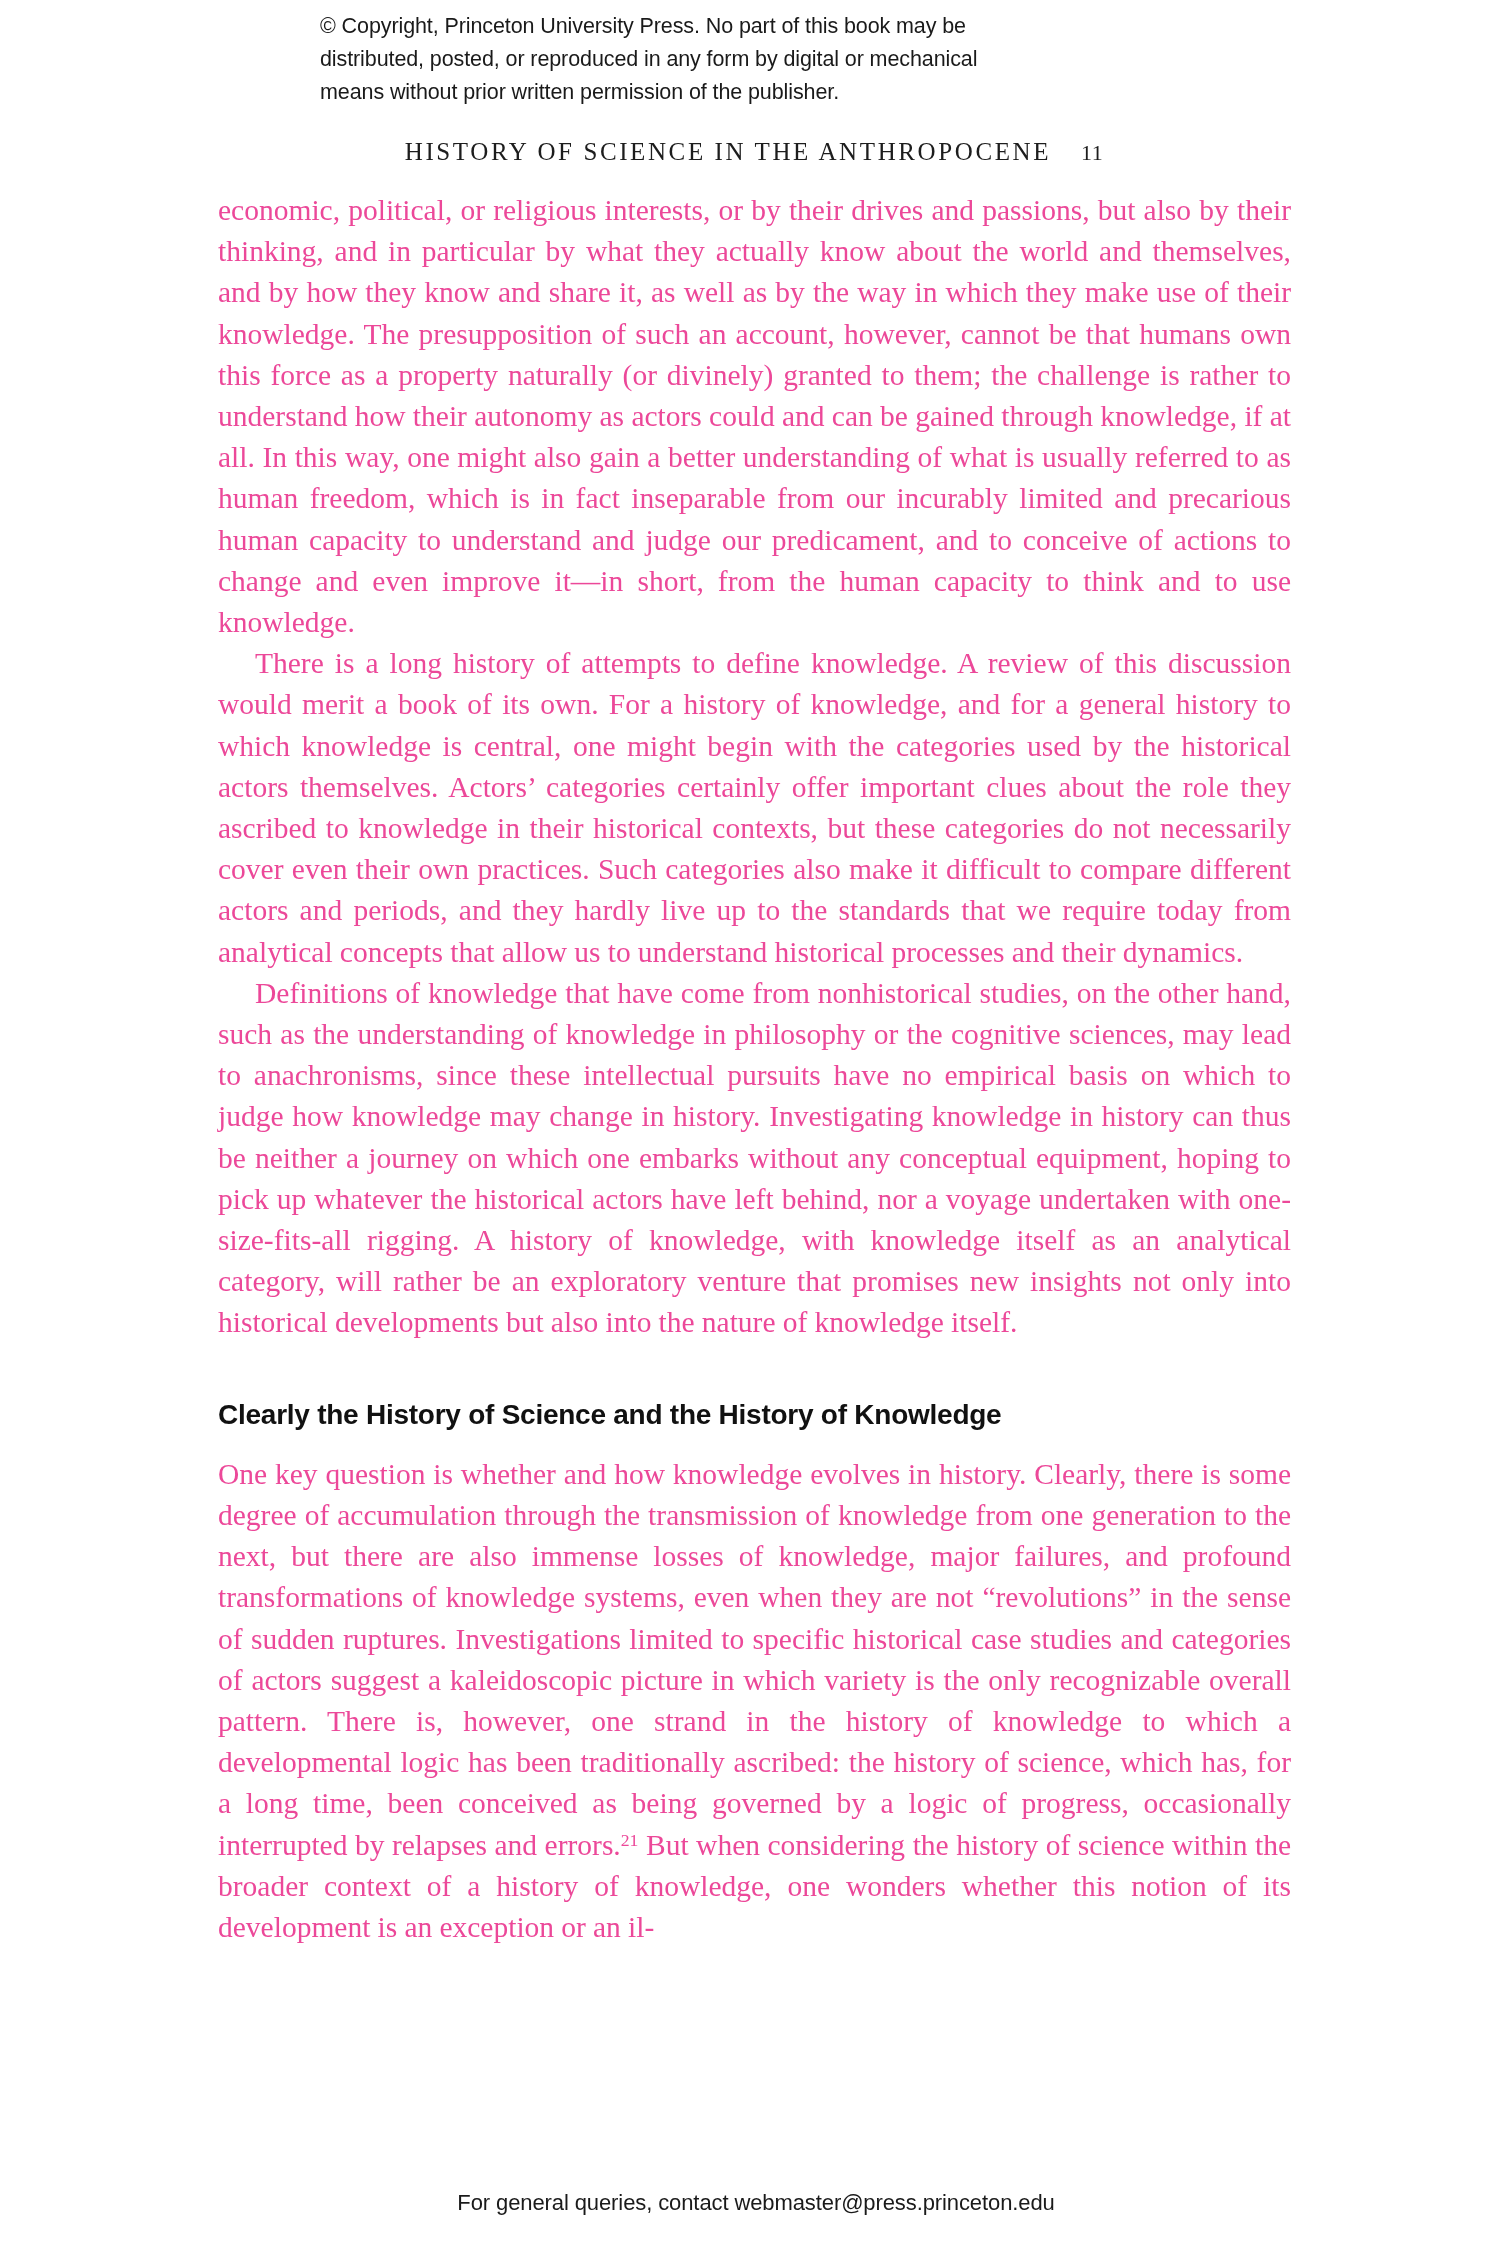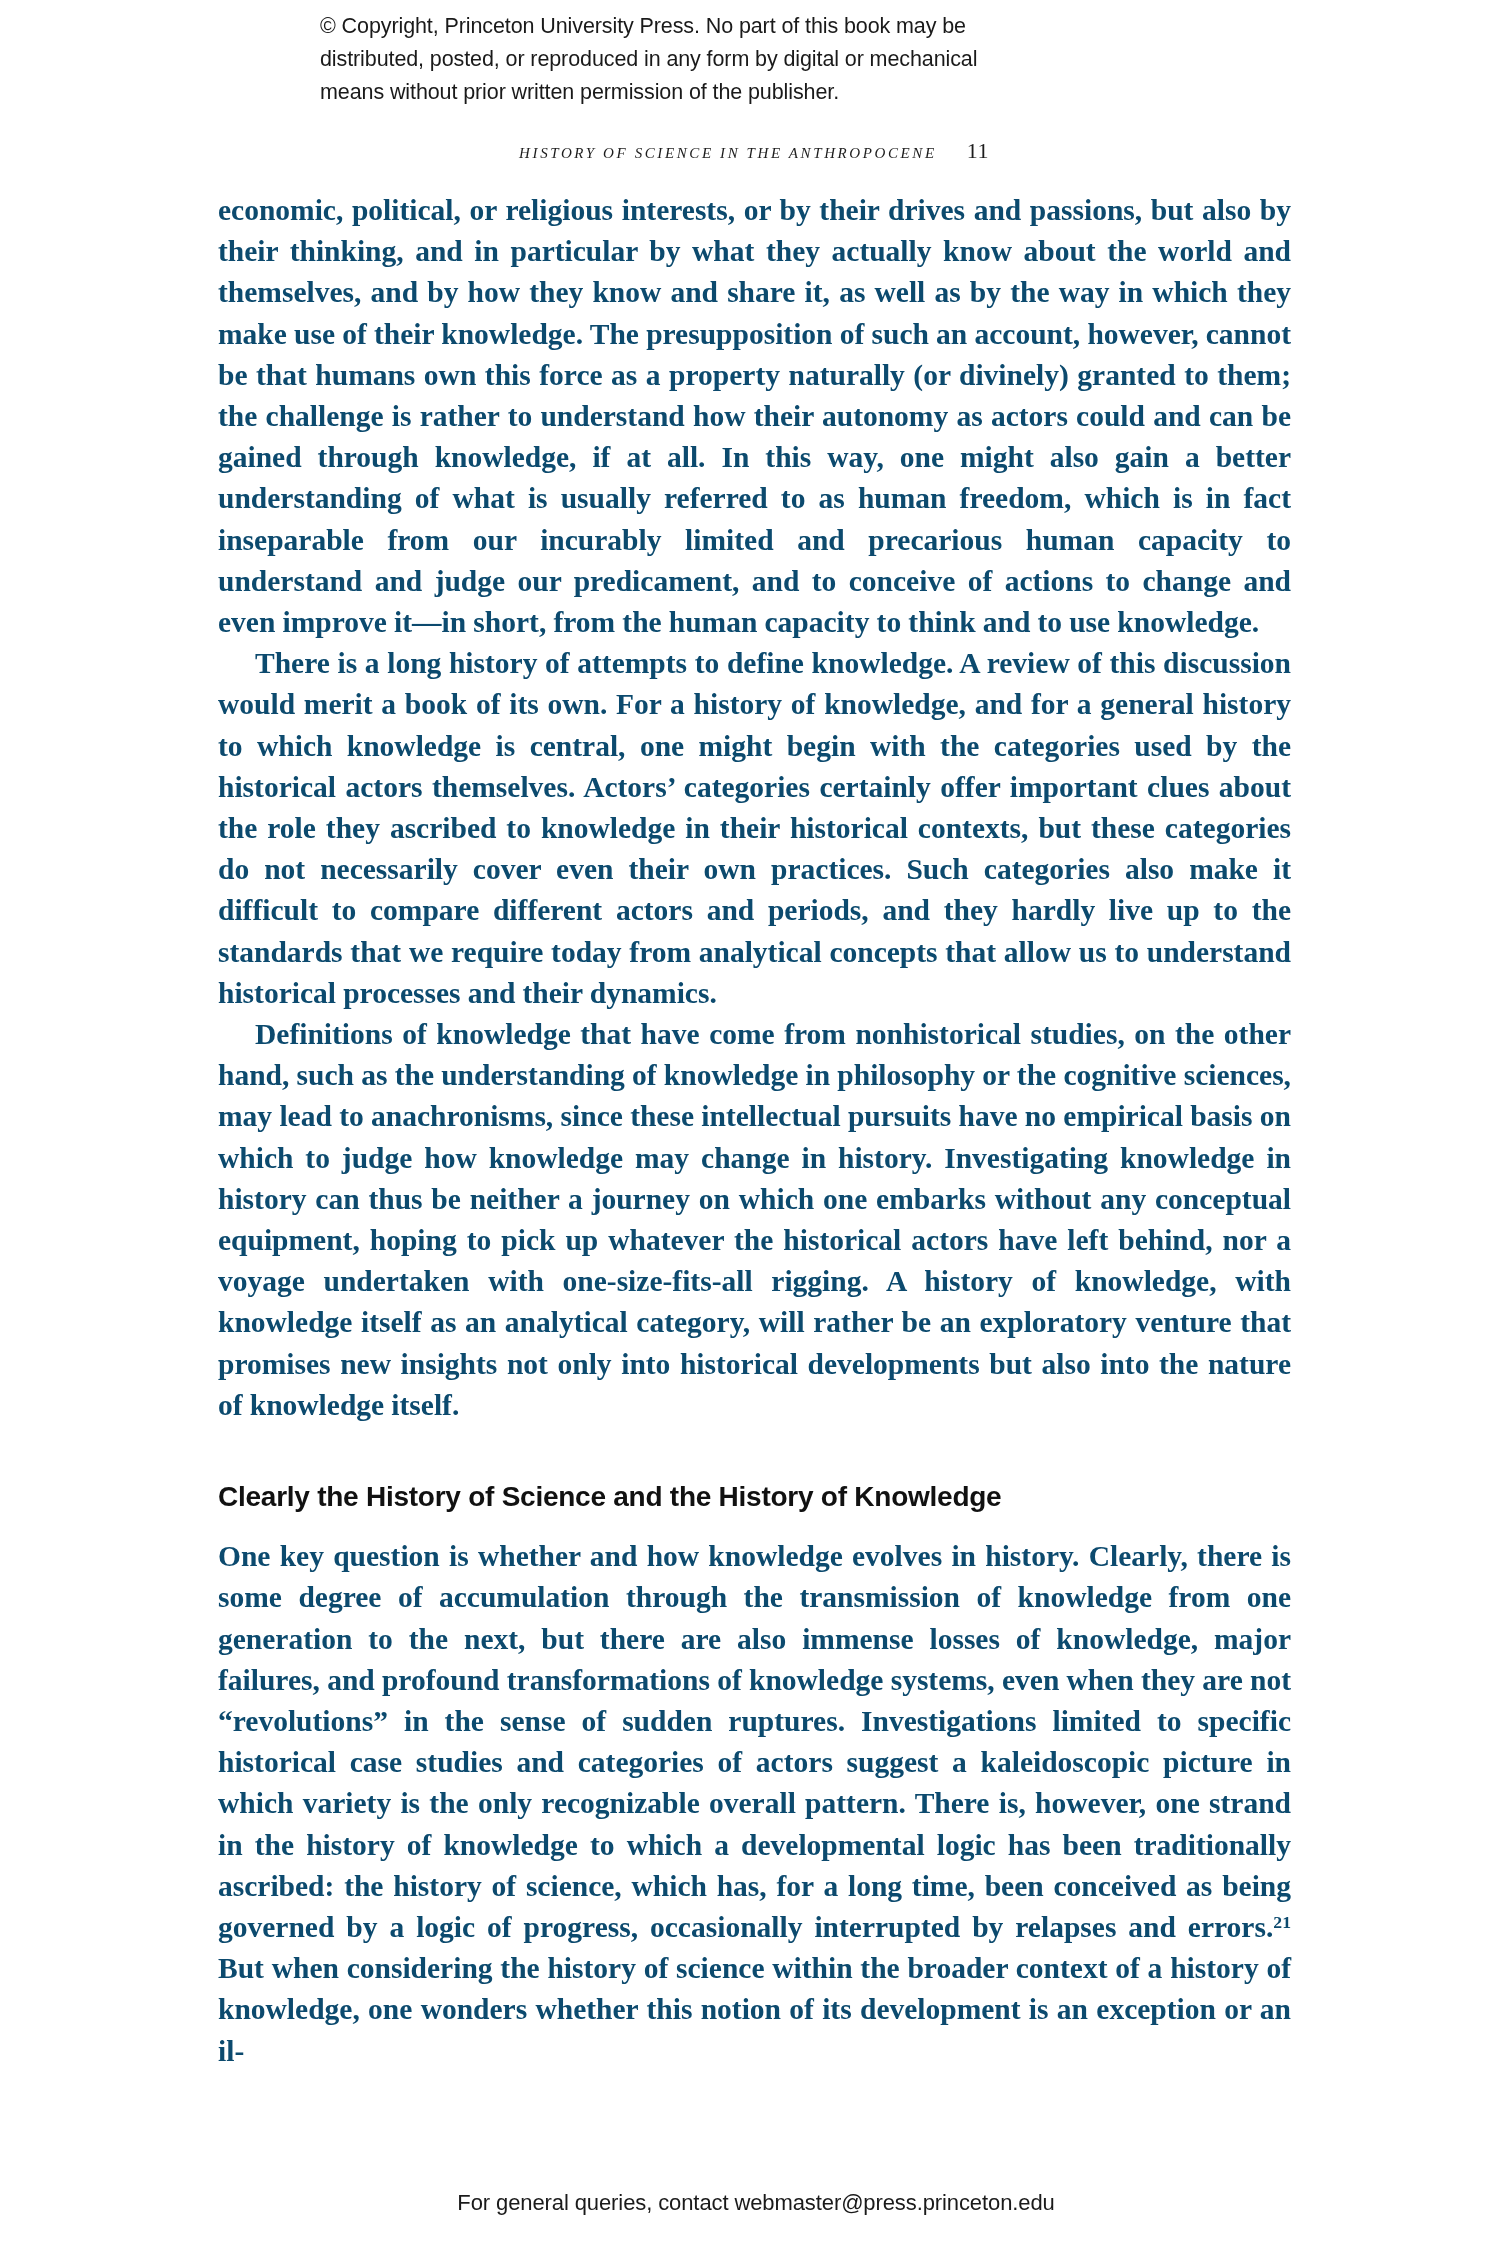--- a/index.html
+++ b/index.html
@@ -38,48 +38,46 @@
     width: 1072px;
     text-align: center;
     font-size: 20px;
     color: #1d1d1d;
     letter-spacing: 2.6px;
     font-variant: small-caps;
     white-space: nowrap;
   }
   .runninghead .rh-title {
     text-transform: uppercase;
-    font-size: 15px;
-    font-style: italic;
+    font-size: 25px;
   }
   .runninghead .rh-folio {
     display: inline-block;
     margin-left: 30px;
     letter-spacing: 0.5px;
     font-size: 22px;
   }
 
   
   .bodyblock {
     position: absolute;
     left: 218px;
     top: 190px;
     width: 1073px;
   }
   p.para {
     margin: 0;
     font-size: 29.5px;
     line-height: 41.2px;
-    color: #0c4a6e;
+    color: #ec4899;
     text-align: justify;
     text-align-last: left;
     -webkit-hyphens: none;
     hyphens: none;
     word-spacing: -0.2px;
-    font-weight: bold;
   }
   p.para.indent {
     text-indent: 37px;
   }
   p.para.nojust {
     text-align: justify;
   }
   sup.fn {
     font-size: 0.60em;
     vertical-align: 0.52em;

